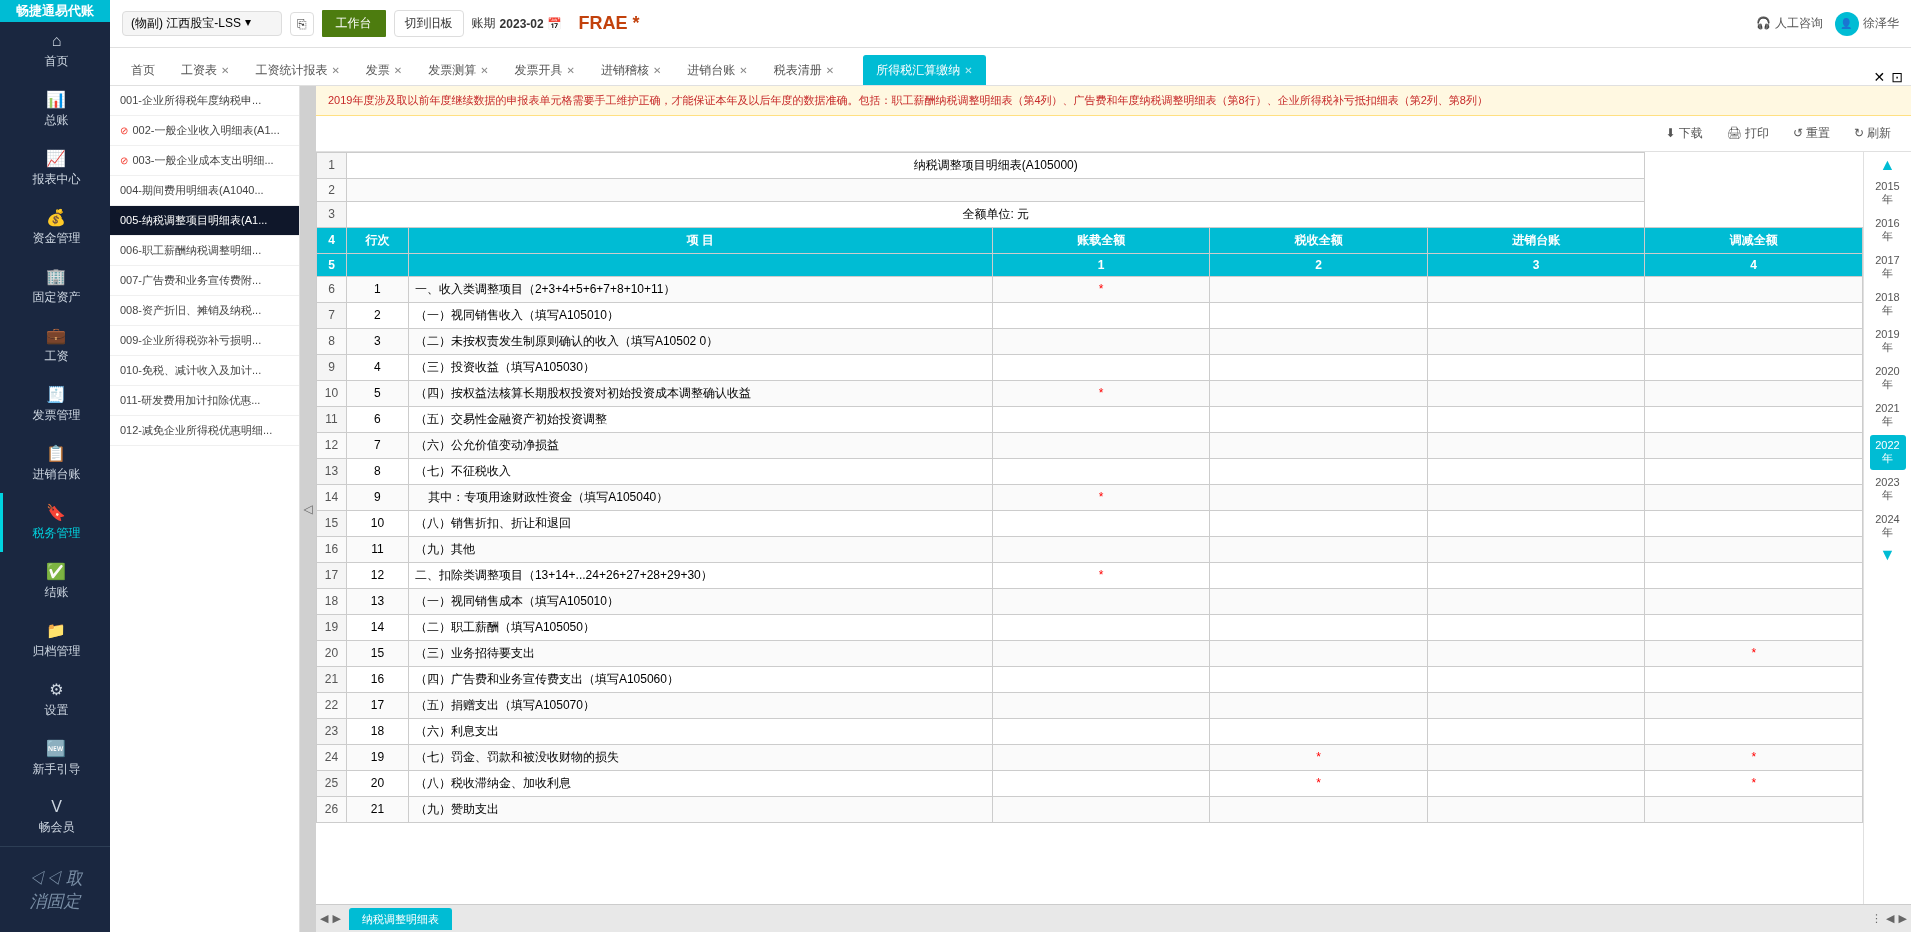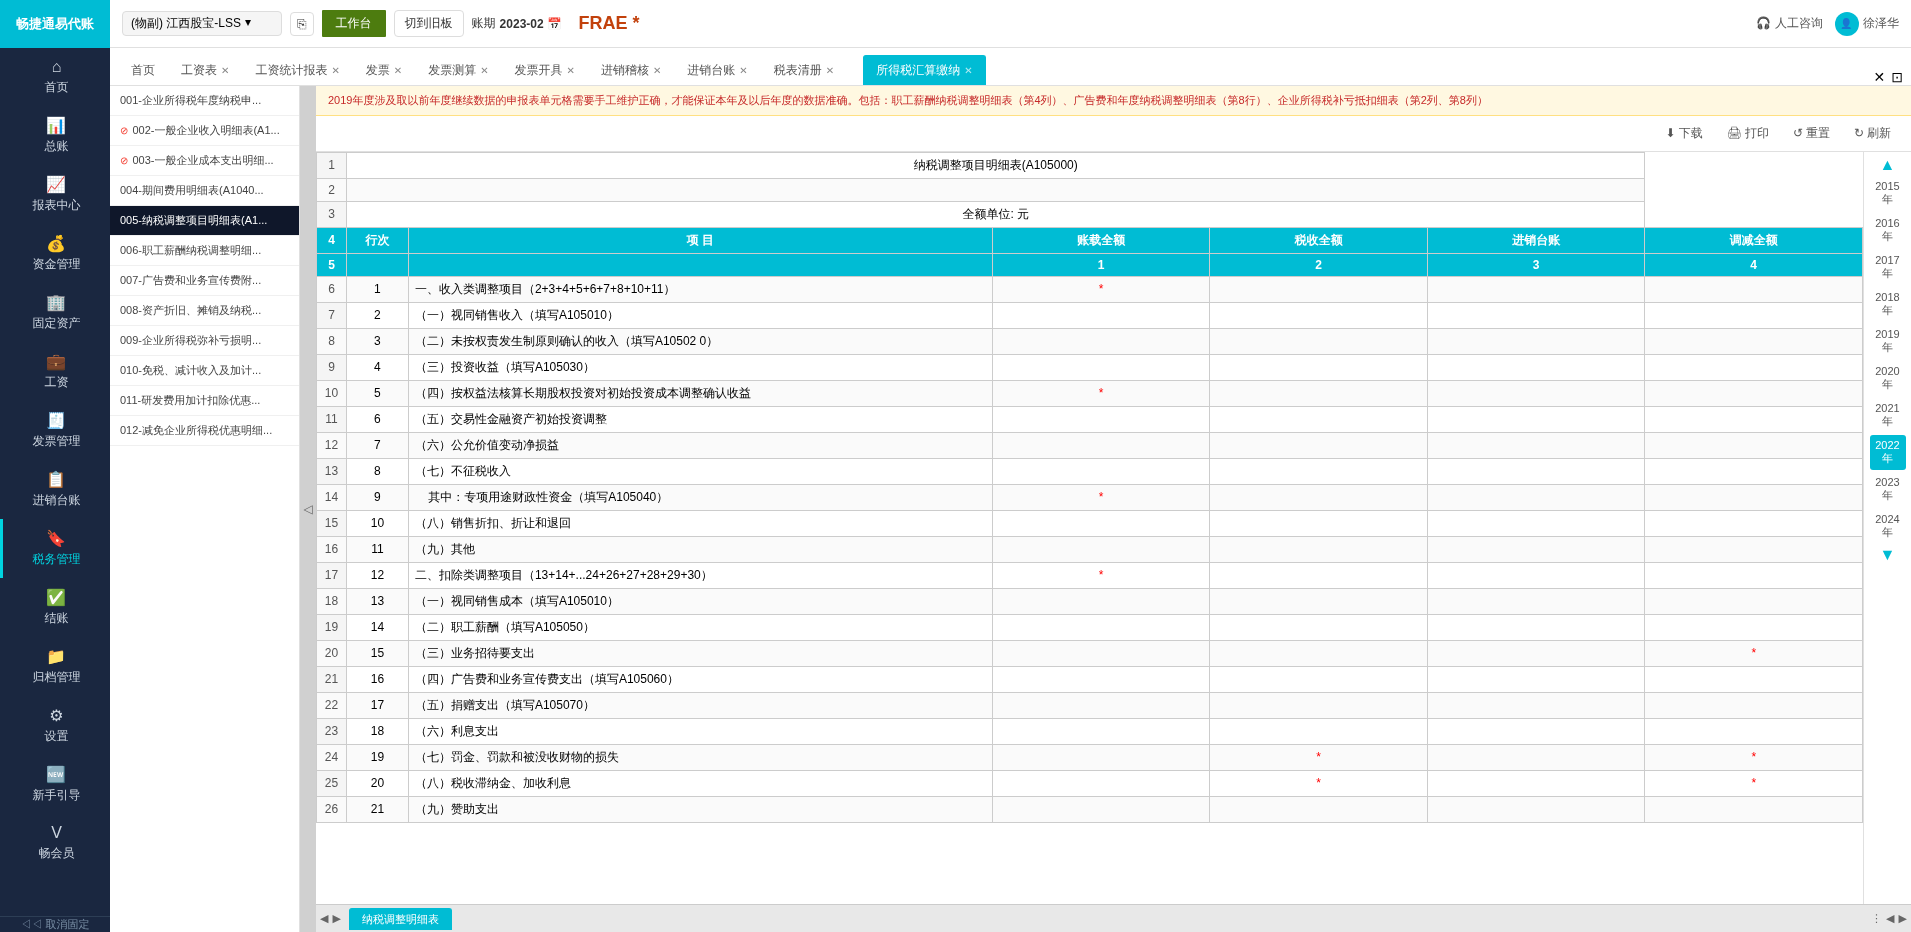--- a/index.html
+++ b/index.html
@@ -37,25 +37,26 @@
       color: #cdd6e0;
       border-left: 3px solid transparent;
     }
     .sidebar-item.active { color: #00d4e0; border-left-color: #00d4e0; }
     .sidebar-item .icon { font-size: 16px; margin-bottom: 3px; }
 
     
     .sidebar-bottom {
       margin-top: auto;
       border-top: 1px solid #2d3e55;
-      padding: 0;
-      font-size: 11px;
+      padding: 20px;
+      font-size: 17px;
       color: #7a8fa6;
       text-align: center;
       cursor: pointer;
+      font-style: italic;
     }
 
     
     .main-area {
       flex: 1;
       display: flex;
       flex-direction: column;
       overflow: hidden;
     }
 

